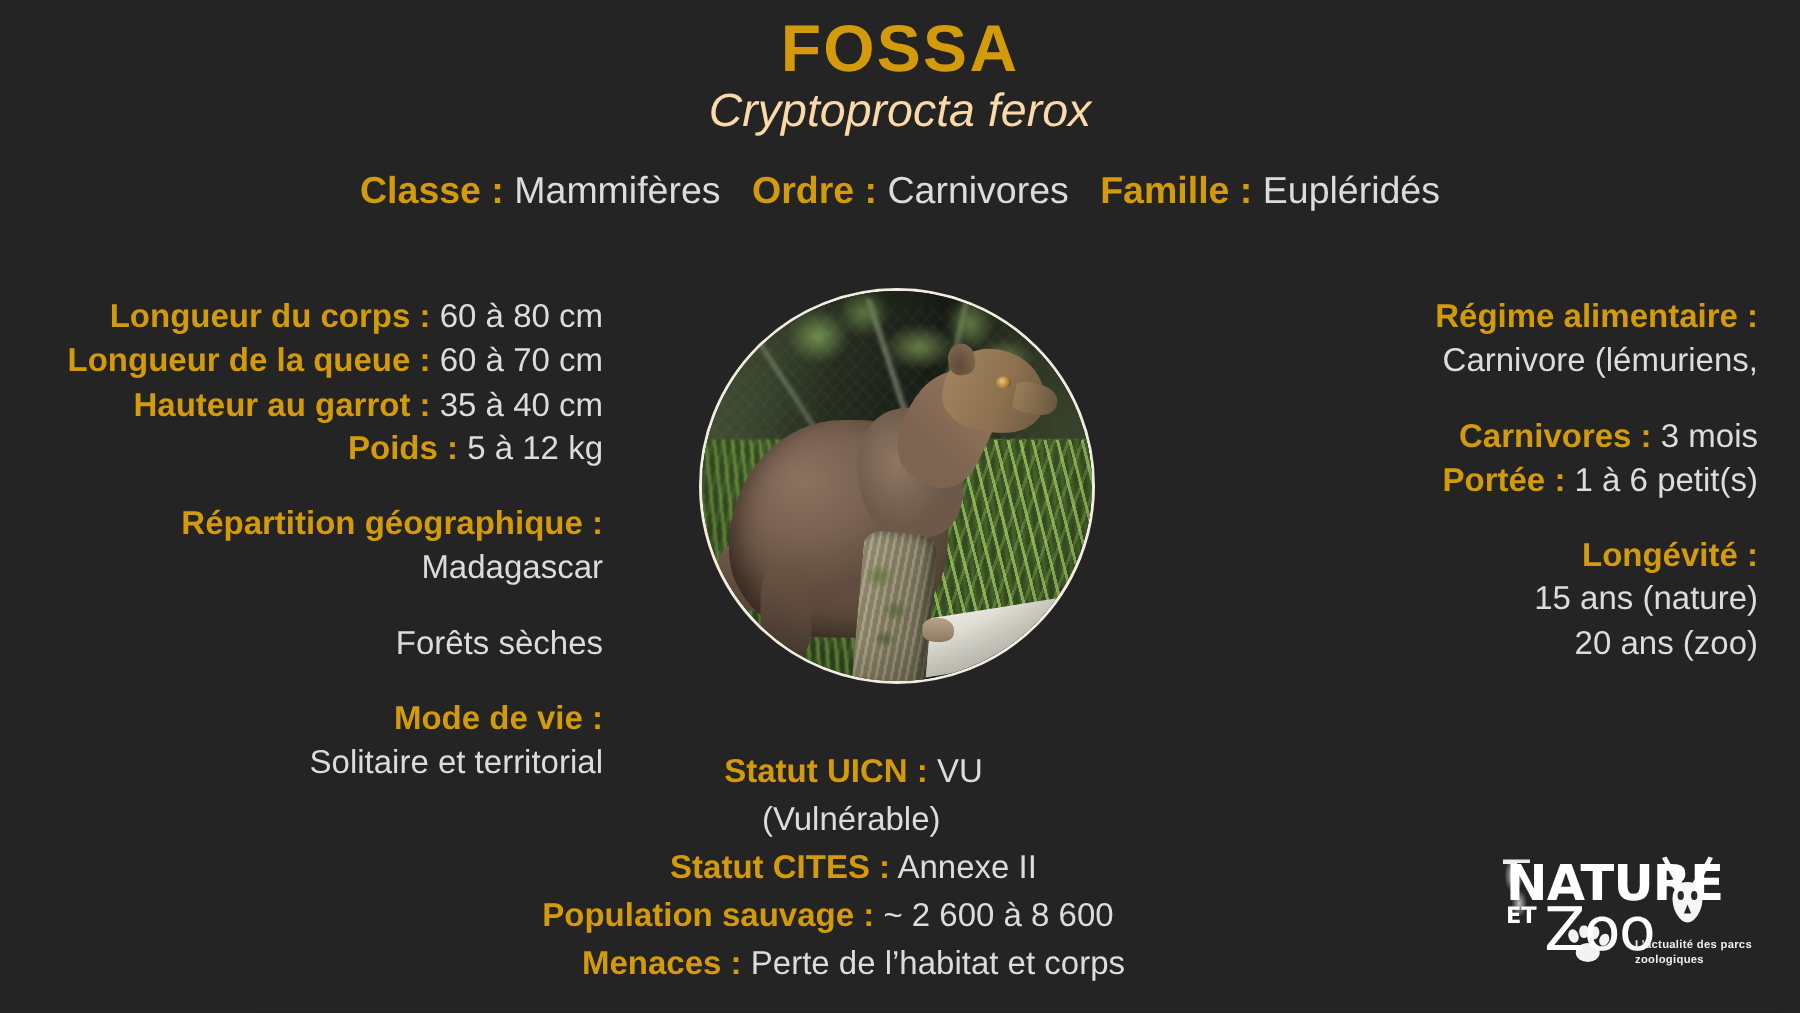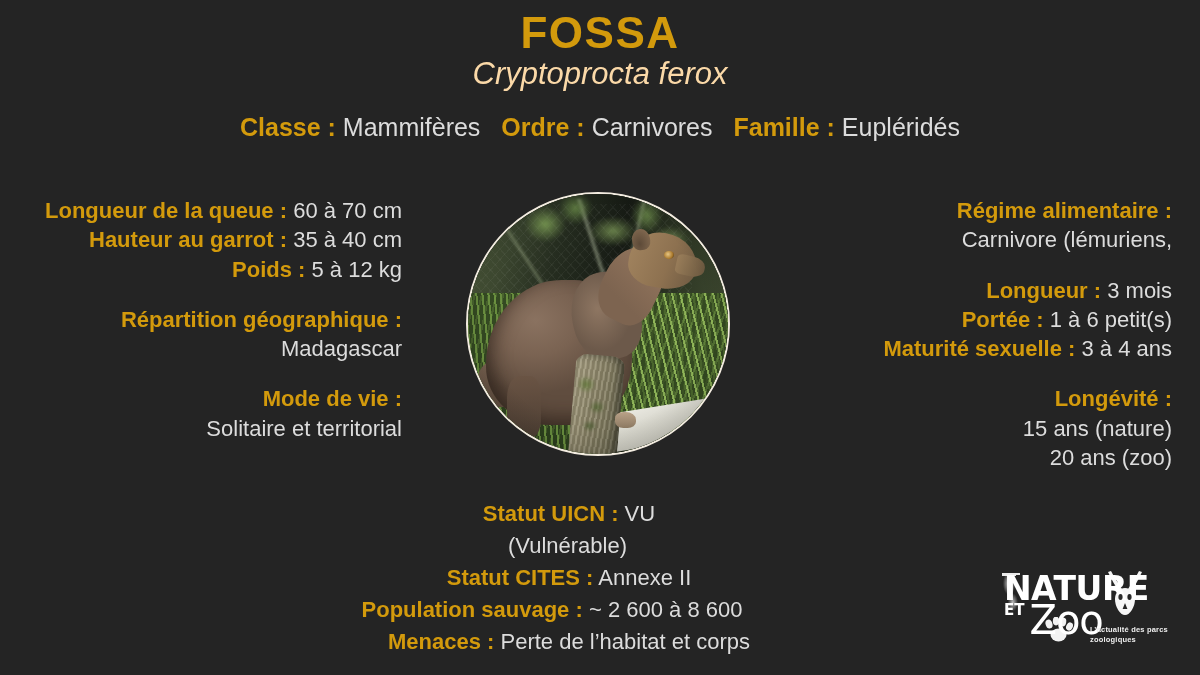--- a/index.html
+++ b/index.html
@@ -325,67 +325,68 @@
     <span class="grp"><span class="lbl">Famille :</span>
       <span class="val">Eupléridés</span></span>
   </div>
 
   <div class="columns">
 
     <div class="col col-left">
 
       <div class="block">
         <div class="row">
+          <span class="lbl">Longueur du corps :</span>
+          <span class="val">60 à 80 cm</span>
+        </div>
+        <div class="row">
           <span class="lbl">Longueur de la queue :</span>
           <span class="val">60 à 70 cm</span>
         </div>
         <div class="row">
           <span class="lbl">Hauteur au garrot :</span>
           <span class="val">35 à 40 cm</span>
         </div>
         <div class="row">
           <span class="lbl">Poids :</span>
           <span class="val">5 à 12 kg</span>
         </div>
       </div>
 
       <div class="block center">
         <div class="lbl">Répartition géographique :</div>
         <div class="val">Madagascar</div>
       </div>
 
       <div class="block center">
+        <div class="val">Forêts sèches</div>
       </div>
 
       <div class="block center">
         <div class="lbl">Mode de vie :</div>
         <div class="val">Solitaire et territorial</div>
       </div>
 
     </div>
 
     <div class="col col-right">
 
       <div class="block center">
         <div class="lbl">Régime alimentaire :</div>
         <div class="val">Carnivore (lémuriens,</div>
       </div>
 
       <div class="block">
         <div class="row">
-          <span class="lbl">Longueur :</span>
+          <span class="lbl">Carnivores :</span>
           <span class="val">3 mois</span>
         </div>
         <div class="row">
           <span class="lbl">Portée :</span>
           <span class="val">1 à 6 petit(s)</span>
-        </div>
-        <div class="row">
-          <span class="lbl">Maturité sexuelle :</span>
-          <span class="val">3 à 4 ans</span>
         </div>
       </div>
 
       <div class="block center">
         <div class="lbl">Longévité :</div>
         <div class="val">15 ans (nature)</div>
         <div class="val">20 ans (zoo)</div>
       </div>
 
     </div>

